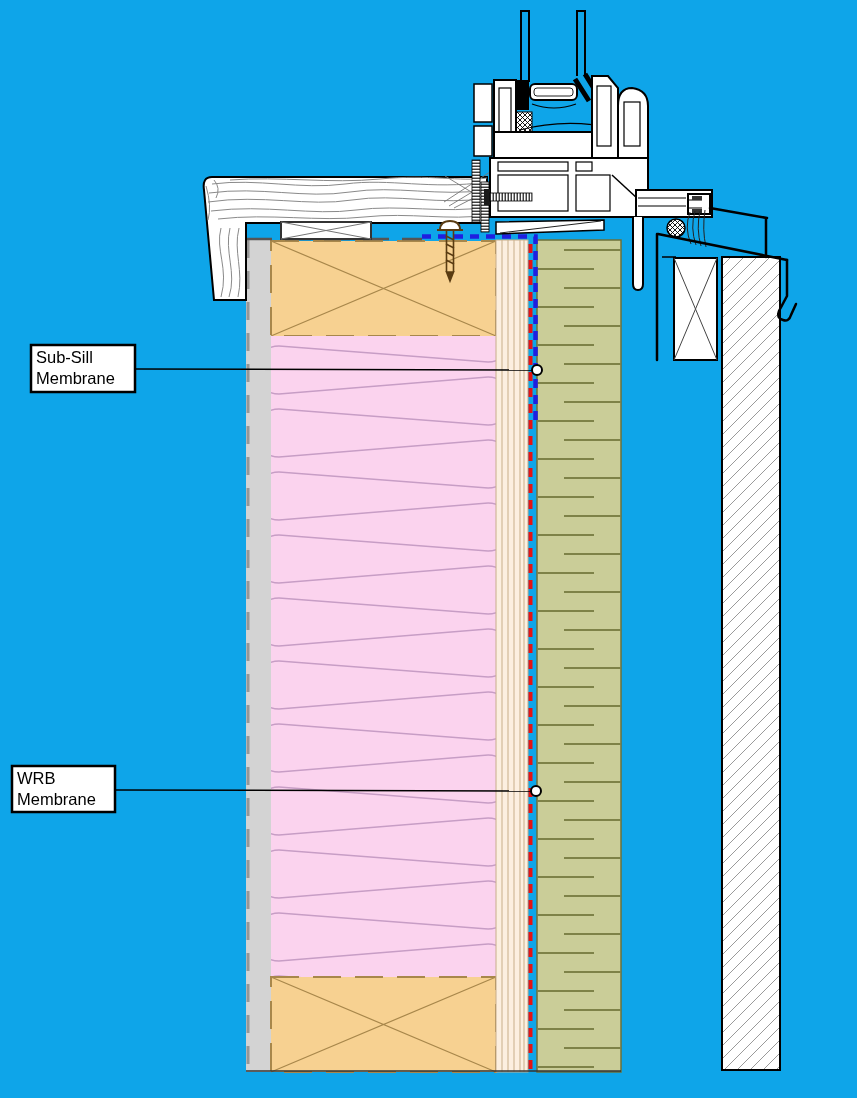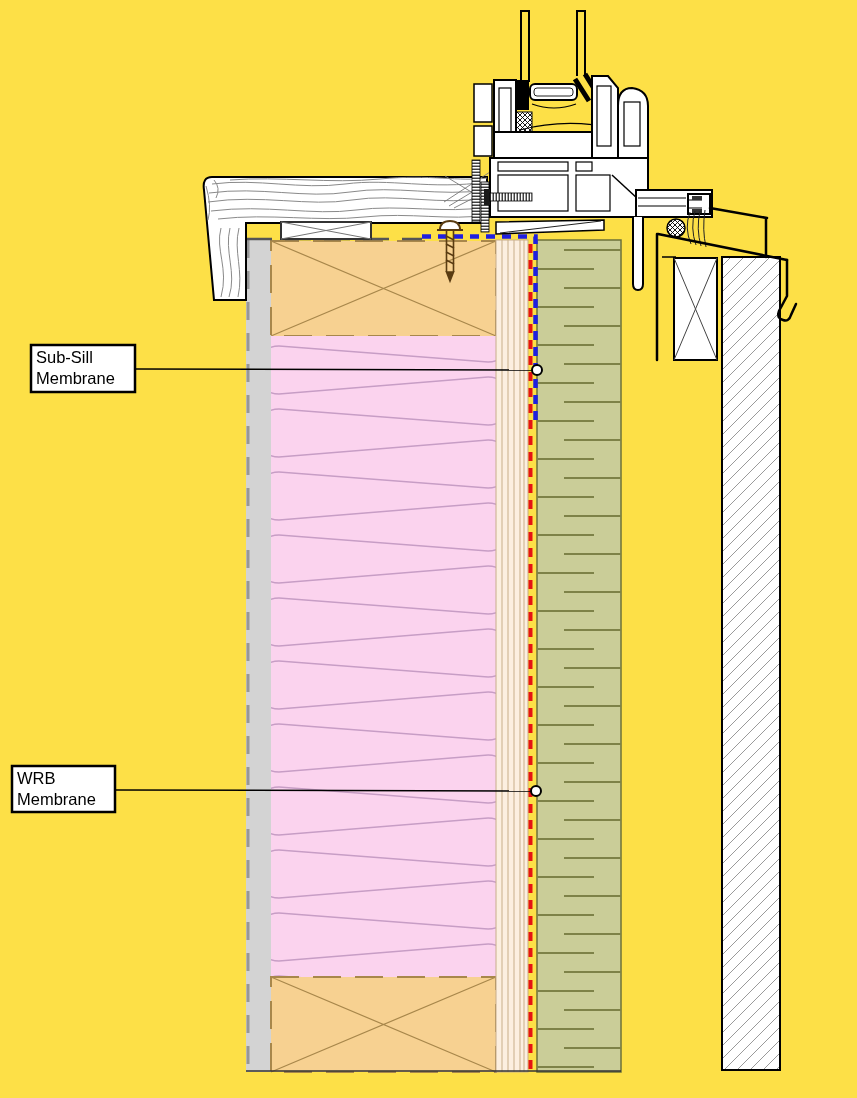--- a/index.html
+++ b/index.html
@@ -1,16 +1,16 @@
 <!DOCTYPE html>
 <html><head>
 <meta charset="utf-8">
 <style>
   html,body{margin:0;padding:0;background:#fff;}
-  .stage{position:relative;width:857px;height:1098px;background:#fde047;overflow:hidden;}
+  .stage{position:relative;width:857px;height:1098px;background:#0ea5e9;overflow:hidden;}
   svg{display:block;}
   .o2{stroke:#000;stroke-width:2;fill:#fff;}
   .o15{stroke:#000;stroke-width:1.5;fill:#fff;}
   .i12{stroke:#000;stroke-width:1.2;fill:none;}
   .i10{stroke:#222;stroke-width:1;fill:none;}
   .fl{stroke:#000;stroke-width:2.5;fill:none;stroke-linecap:round;}
   .grain{stroke-width:1;fill:none;}
   .blue-dash{stroke-width:4.5;stroke-dasharray:9 7;fill:none;}
   .red-dash{stroke-width:4;stroke-dasharray:9 7;fill:none;}
   .gray-dash{stroke:#969696;stroke-width:3;stroke-dasharray:18 13;fill:none;}

